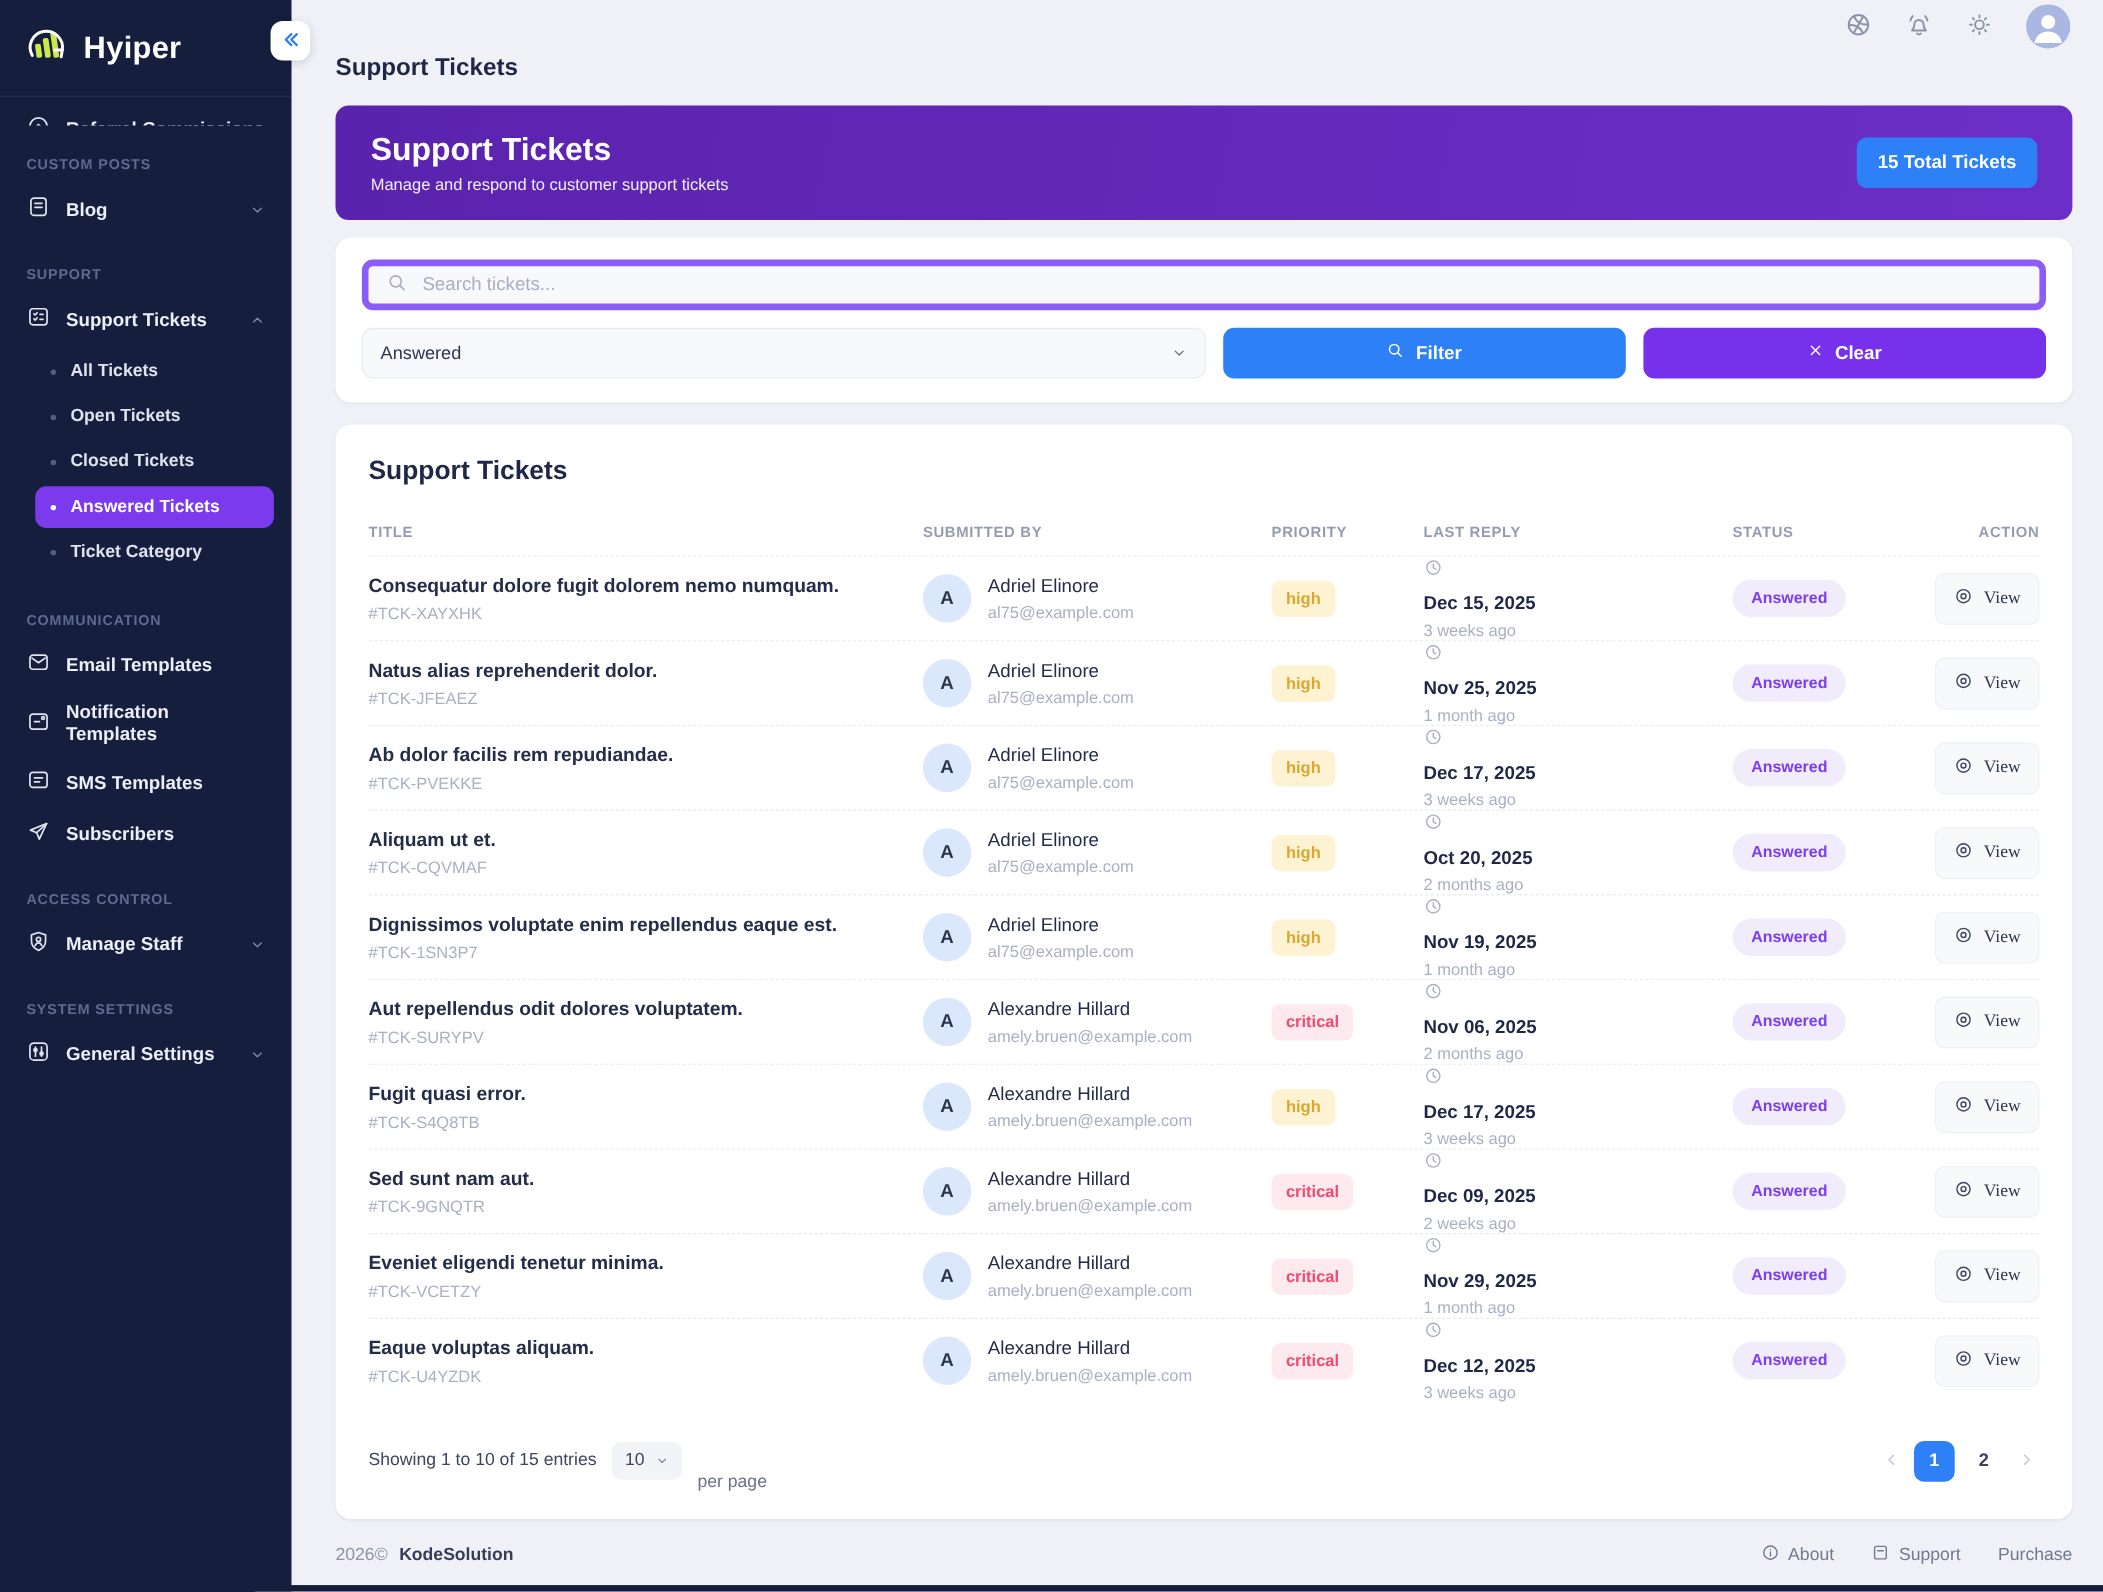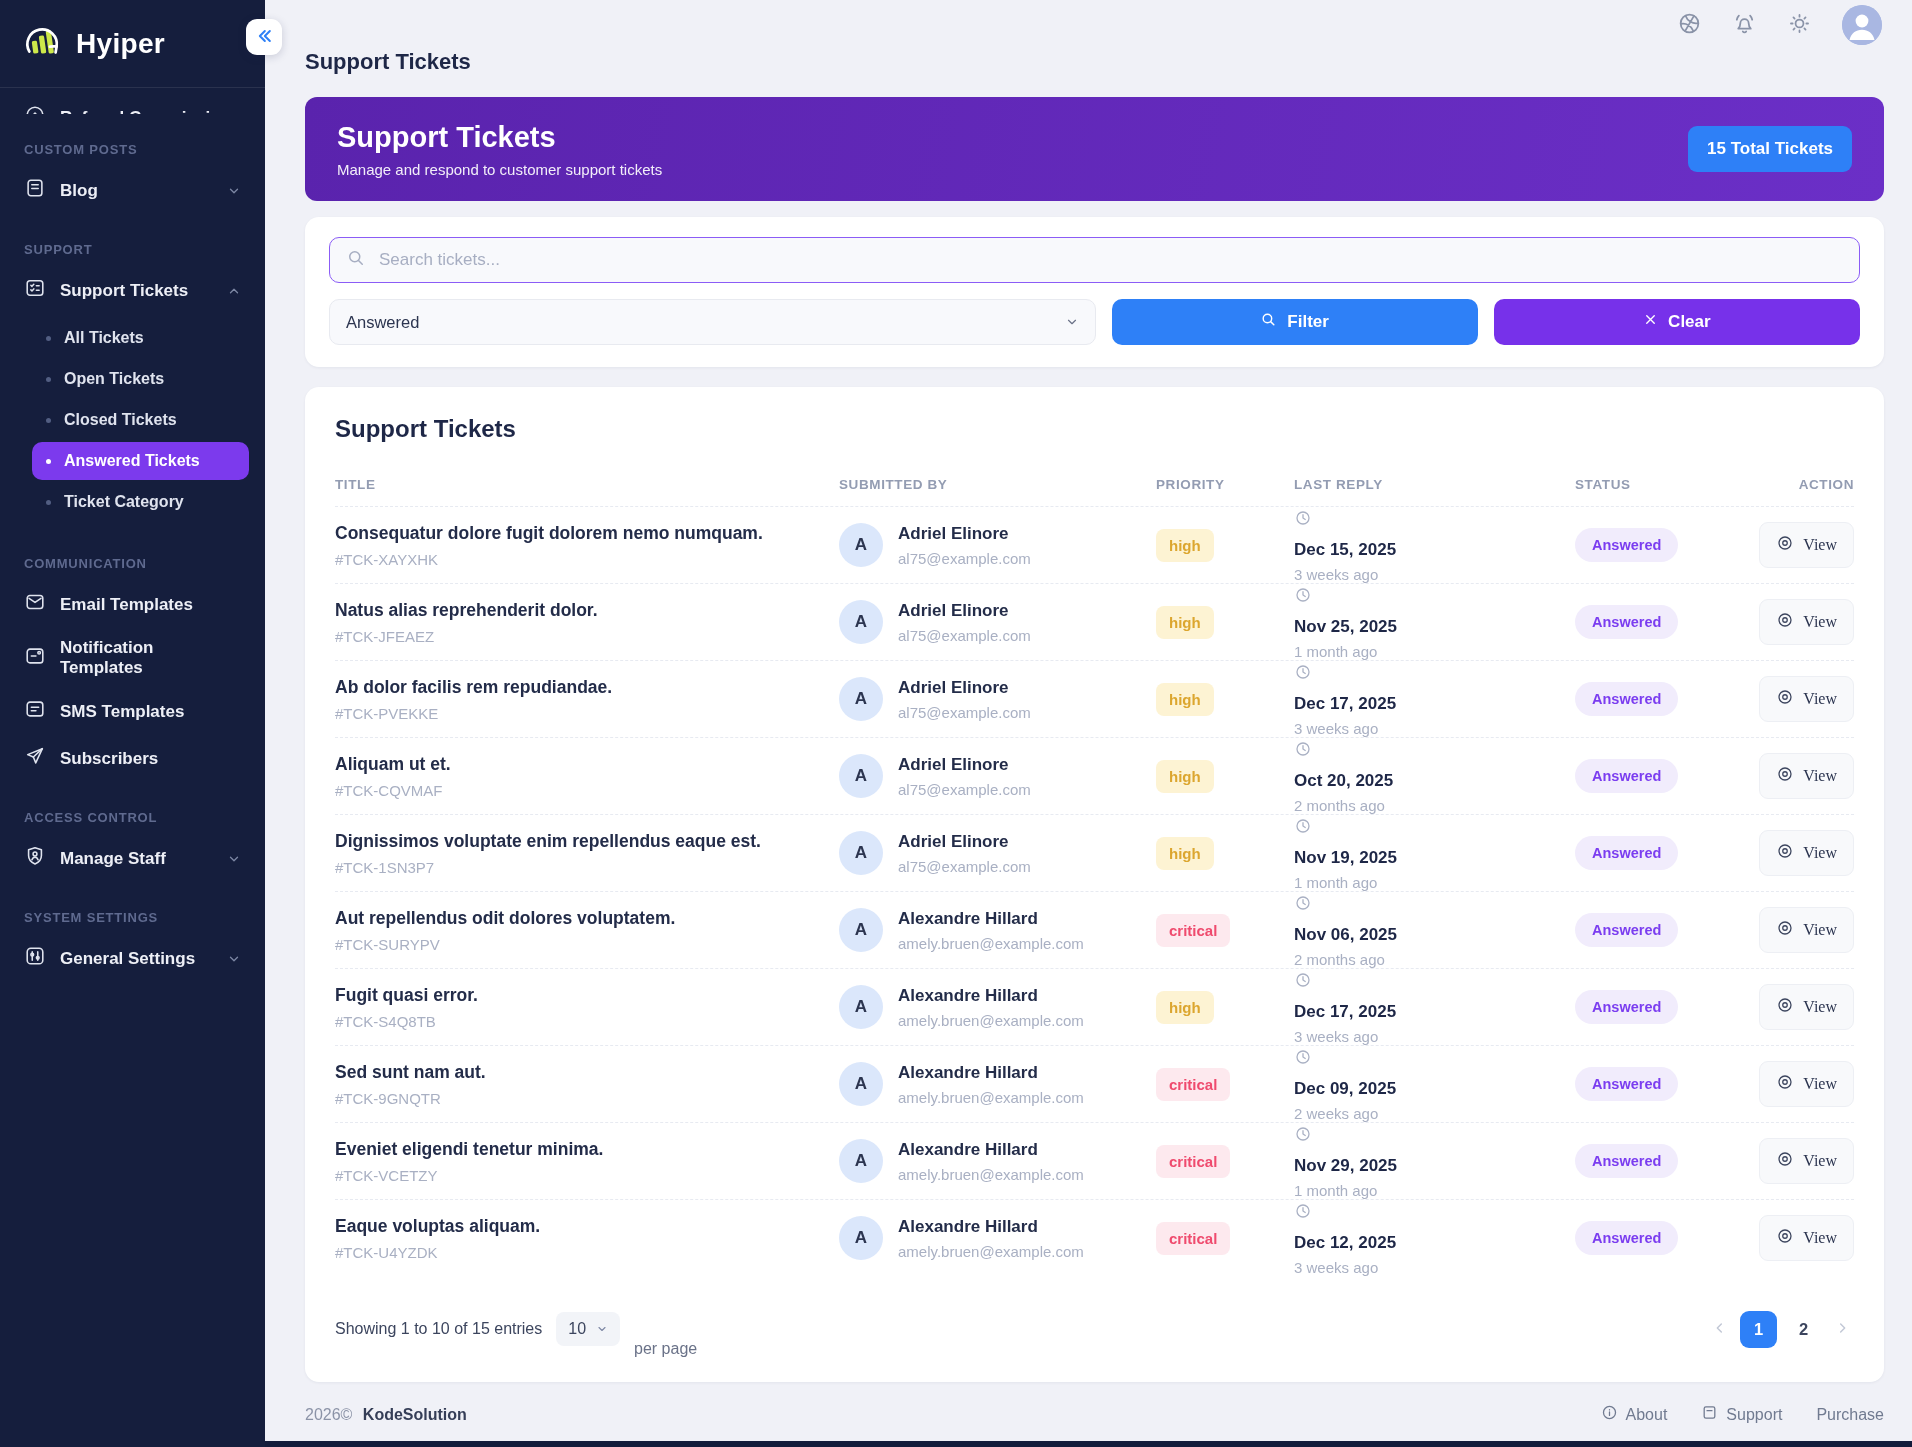--- a/index.html
+++ b/index.html
@@ -81,21 +81,21 @@
     font-family:inherit;
   }
 
   
   .filter-card {
     background:#fff; border-radius:14px; margin-top:16px; padding:20px 24px 22px;
     box-shadow:0 1px 3px rgba(20,30,70,.06);
   }
   .search-box {
     display:flex; align-items:center; gap:13px; height:46px; padding:0 16px;
-    background:#f8f9fc; border:1px solid #8b5cf6; border-radius:10px; color:#a7aec2;
+    background:#f8f9fc; border:6px solid #8b5cf6; border-radius:10px; color:#a7aec2;
   }
   .search-box input {
     border:none; outline:none; background:transparent; flex:1;
     font-size:17px; color:#3c455e; font-family:inherit;
   }
   .search-box input::placeholder { color:#a7aec2; }
   .filter-row { display:flex; gap:16px; margin-top:16px; }
   .select {
     height:46px; border:1px solid #e8eaf0; background:#f8f9fc; border-radius:10px;
     display:flex; align-items:center; justify-content:space-between; padding:0 16px;
@@ -126,21 +126,21 @@
   .th:last-child { text-align:right; }
   .trow { height:77px; border-top:1px dashed #e7eaf1; }
   .t-title { font-size:17.5px; font-weight:700; color:#232c49; }
   .t-id { font-size:15px; color:#a9b0c3; margin-top:7px; }
   .cell-sub { display:flex; align-items:center; gap:15px; }
   .avatar-chip {
     width:44px; height:44px; border-radius:50%; background:#dbe7fb; color:#2c3550;
     display:flex; align-items:center; justify-content:center; font-size:17px; font-weight:600;
     flex-shrink:0;
   }
-  .t-name { font-size:17px; font-weight:700; color:#232c49; }
+  .t-name { font-size:17px; font-weight:400; color:#232c49; }
   .t-email { font-size:15px; color:#a9b0c3; margin-top:6px; }
   .badge {
     display:inline-block; padding:8px 13px; border-radius:8px;
     font-size:15px; font-weight:600;
   }
   .badge.high { color:#dca62f; background:#fdf3d3; }
   .badge.critical { color:#ef4b6e; background:#fde9ee; }
   .cell-reply { display:flex; gap:9px;flex-direction:column; }
   .cell-reply .ic { color:#a9b0c3; margin-top:1px; flex-shrink:0; }
   .t-date { font-size:17px; font-weight:700; color:#1e2747; }

